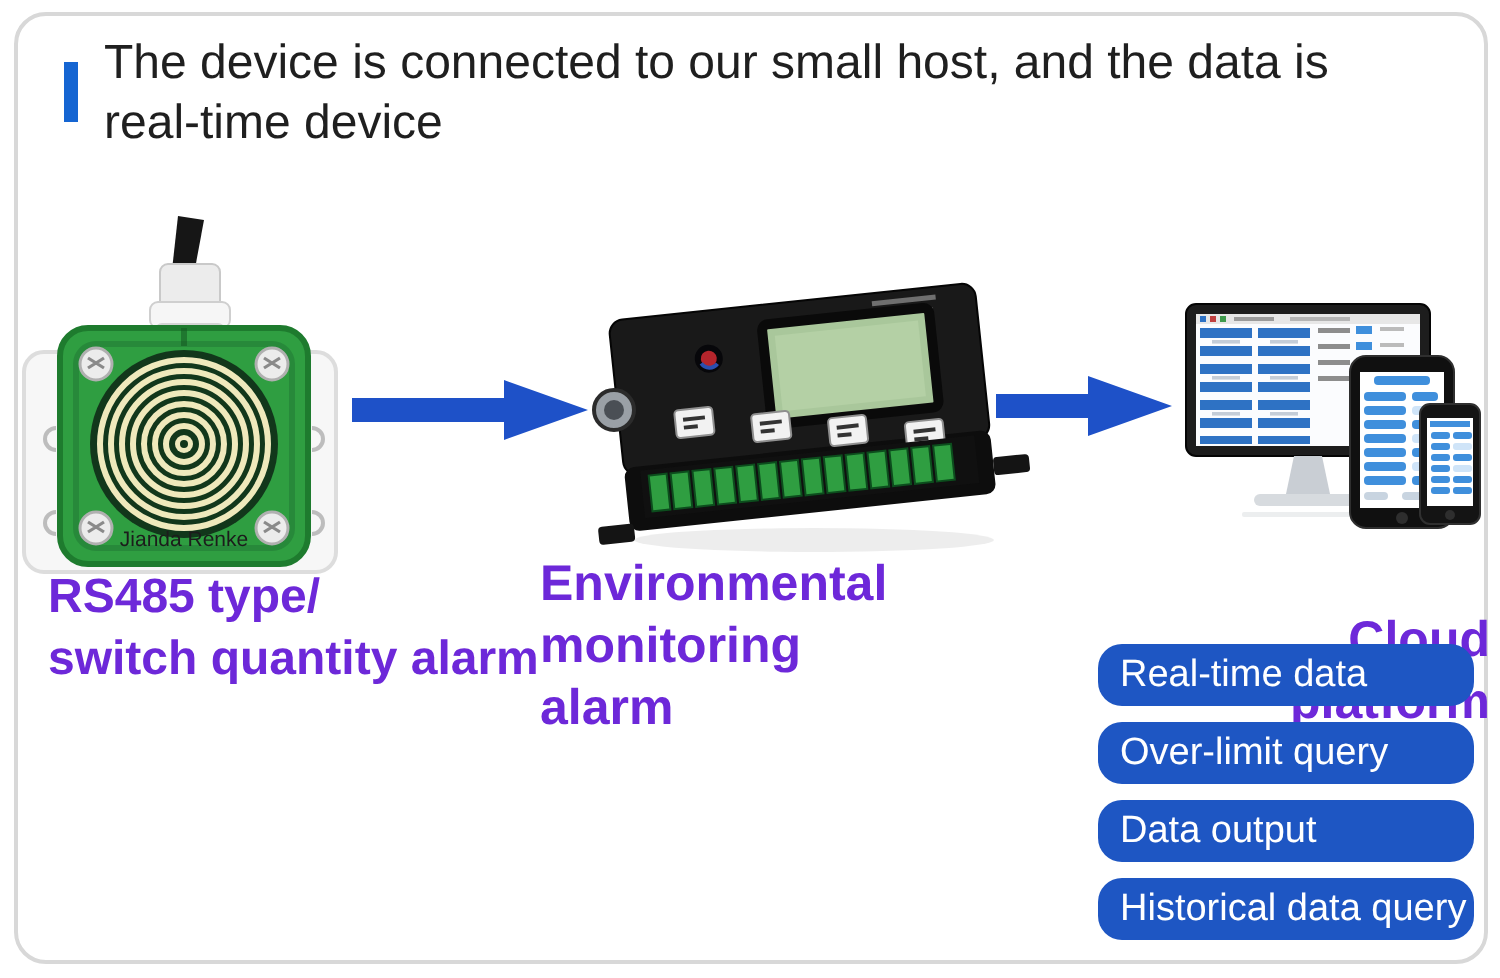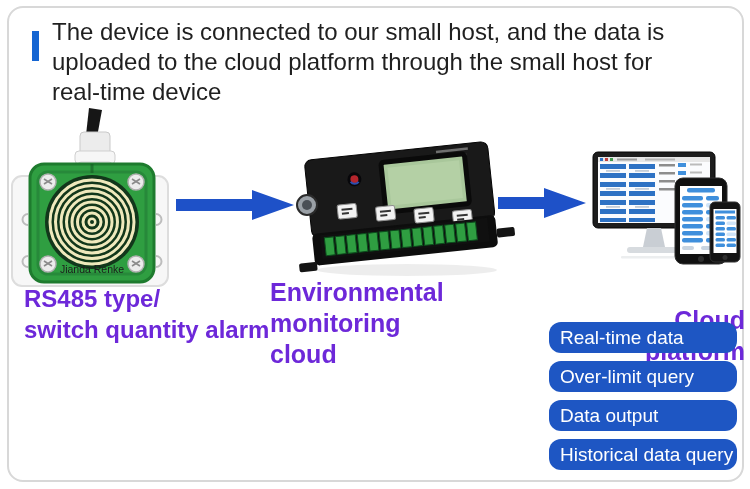--- a/index.html
+++ b/index.html
@@ -21,21 +21,20 @@
 </style>
 </head>
 <body>
 
 <div class="stage">
   <div class="frame"></div>
 
   <div class="accent-bar"></div>
   <div class="intro">
     <div>The device is connected to our small host, and the data is</div>
-    <div>uploaded to the cloud platform through the small host for</div>
     <div>real-time device</div>
   </div>
 
   <svg class="illus" style="left:8px;top:106px;" width="180" height="182" viewBox="0 0 180 182">
     <g>
       <path d="M81 2 L94 4 L89 31 L78 29 Z" fill="#161616"></path>
     </g>
     <g>
       <rect x="72" y="26" width="30" height="23" rx="4" fill="#ececec" stroke="#c9c9c9"></rect>
       <rect x="67" y="45" width="40" height="13" rx="4" fill="#f6f6f6" stroke="#cfcfcf"></rect>
@@ -257,21 +256,21 @@
       <circle cx="150" cy="127.5" r="2.5" fill="#2e2e2e"></circle>
     </g>
   </svg>
 
   <div class="label sensor-label">
     <div>RS485 type/</div>
     <div>switch quantity alarm</div>
   </div>
   <div class="label host-label">
     <div>Environmental monitoring</div>
-    <div>cloud</div>
+    <div>alarm</div>
   </div>
   <div class="label cloud-label">Cloud platform</div>
 
   <div class="features">
     <div class="feature-btn">Real-time data display</div>
     <div class="feature-btn">Over-limit query</div>
     <div class="feature-btn">Data output</div>
     <div class="feature-btn">Historical data query</div>
   </div>
 </div>

